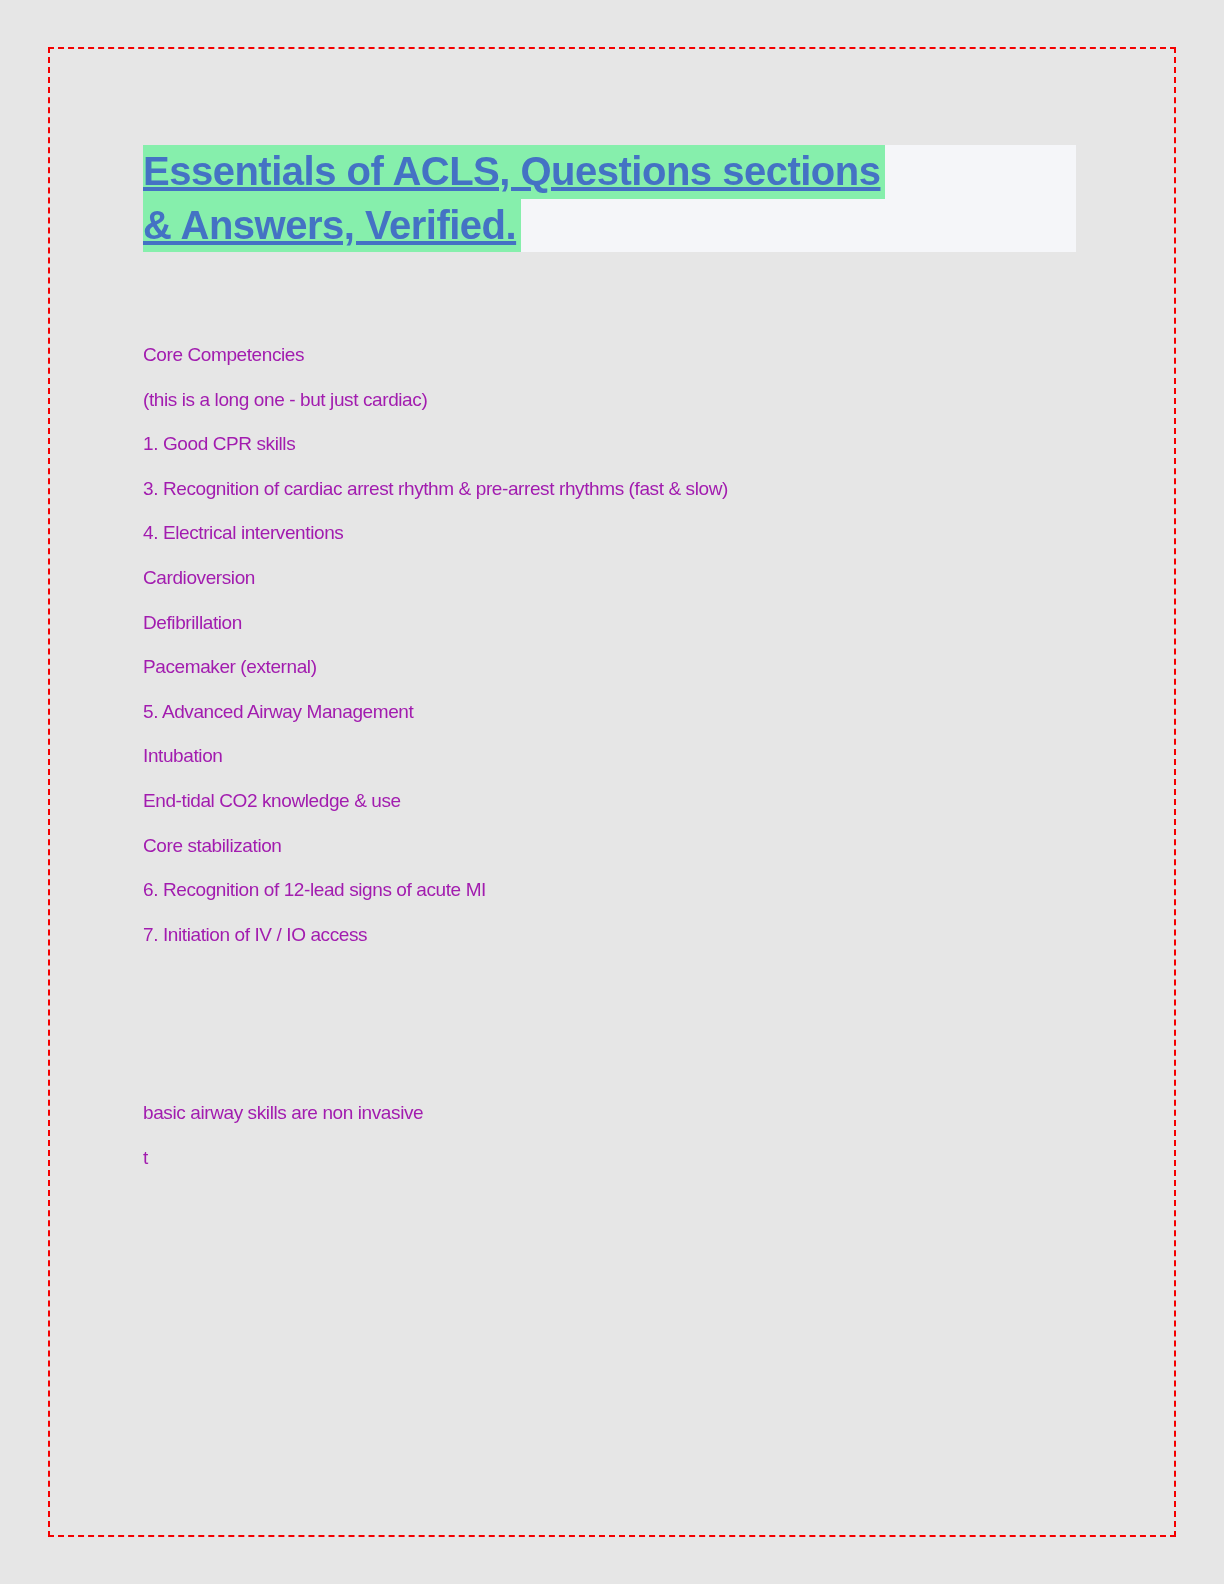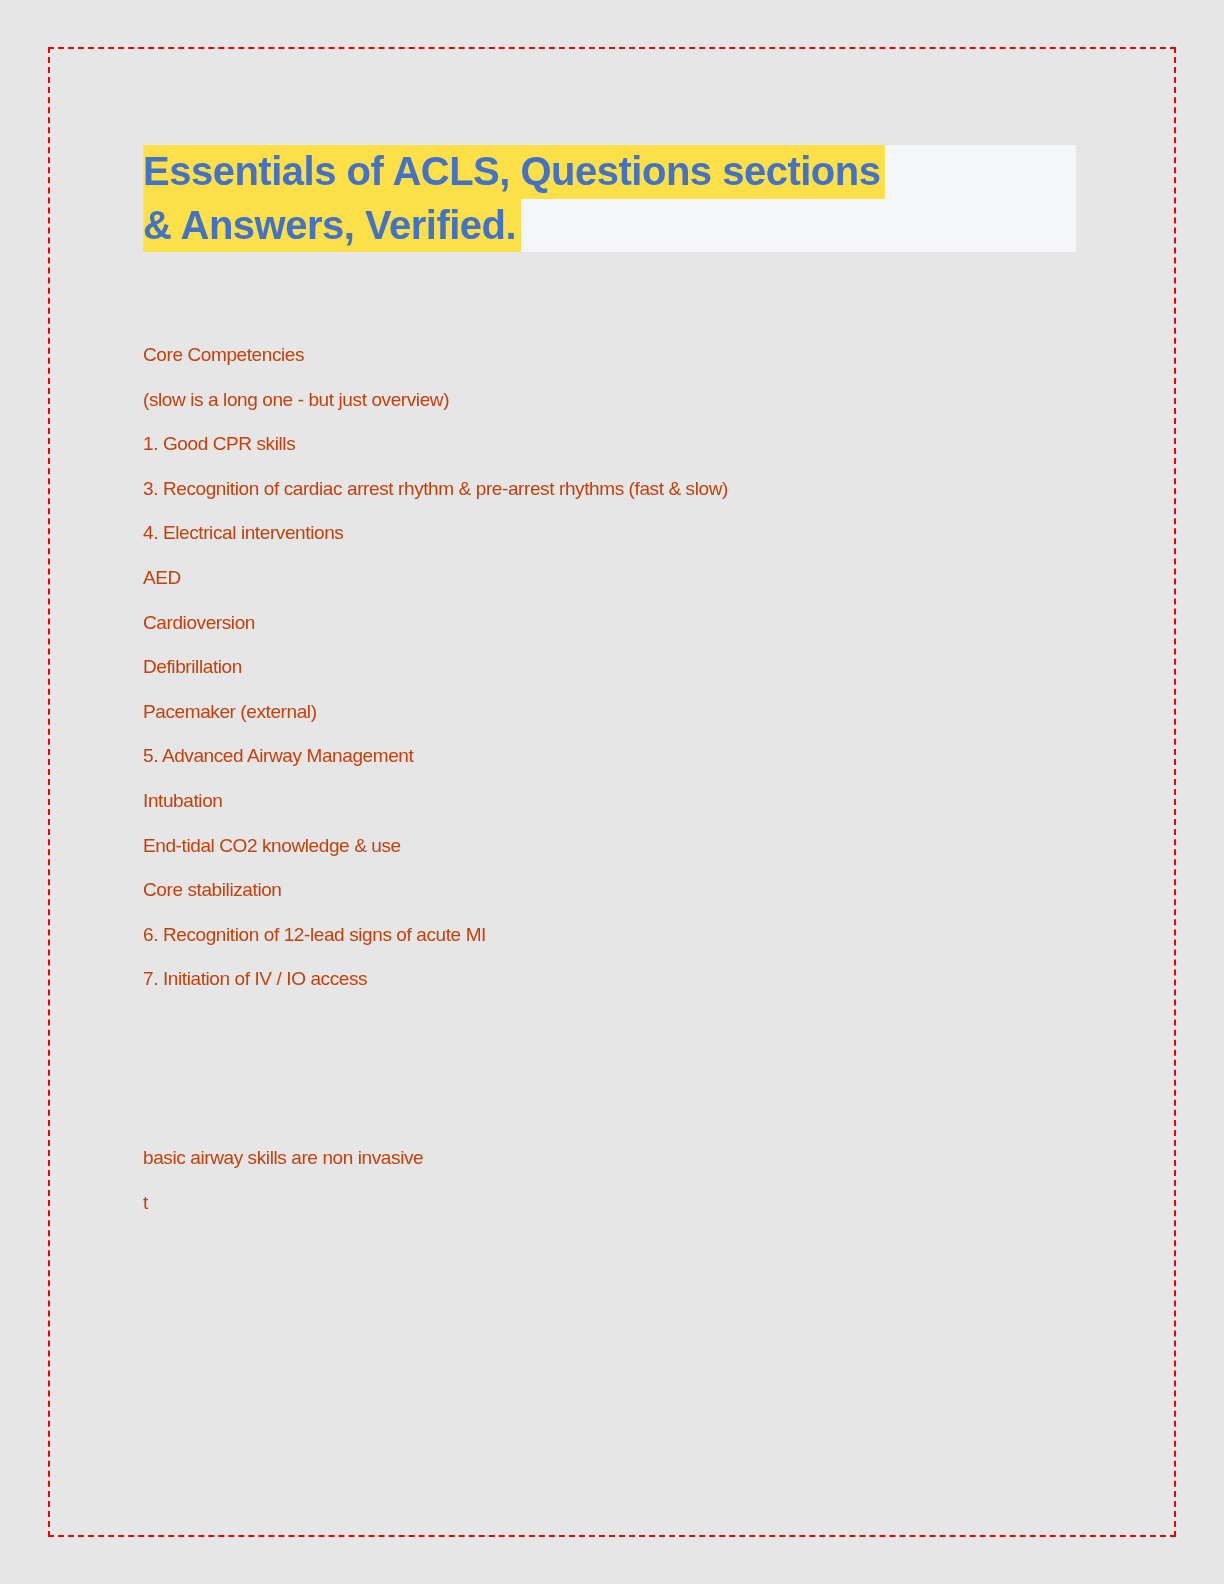--- a/index.html
+++ b/index.html
@@ -26,33 +26,34 @@
     width: 933px;
     background: #f5f6f9;
   }
   .title-line {
     height: 53.5px;
     white-space: nowrap;
   }
   .title-line .hl {
     display: inline-block;
     line-height: 53.5px;
-    background: #fde047;
+    background: #86efac;
     color: #4472c4;
     font-weight: bold;
     font-size: 40px;
     letter-spacing: -0.5px;
     padding-right: 5px;
+    text-decoration: underline;
   }
   .body-text {
     position: absolute;
     left: 143px;
     top: 345px;
     width: 960px;
-    color: #c2410c;
+    color: #a21caf;
   }
   .body-text p {
     font-size: 19px;
     line-height: 20px;
     letter-spacing: -0.4px;
     margin: 0 0 24.6px 0;
     white-space: nowrap;
   }
   .section-gap {
     height: 134px;
@@ -70,30 +71,29 @@
   <div class="title-line">
     <span class="hl">&amp; Answers, Verified.</span>
   </div>
 </div>
 
 <div class="body-text">
   <div>
 
       <p>Core Competencies</p>
 
-      <p>(slow is a long one - but just overview)</p>
+      <p>(this is a long one - but just cardiac)</p>
 
       <p>1. Good CPR skills</p>
 
 
       <p>3. Recognition of cardiac arrest rhythm &amp; pre-arrest rhythms (fast &amp; slow)</p>
 
       <p>4. Electrical interventions</p>
 
-      <p>AED</p>
 
       <p>Cardioversion</p>
 
       <p>Defibrillation</p>
 
       <p>Pacemaker (external)</p>
 
       <p>5. Advanced Airway Management</p>
 
       <p>Intubation</p>

